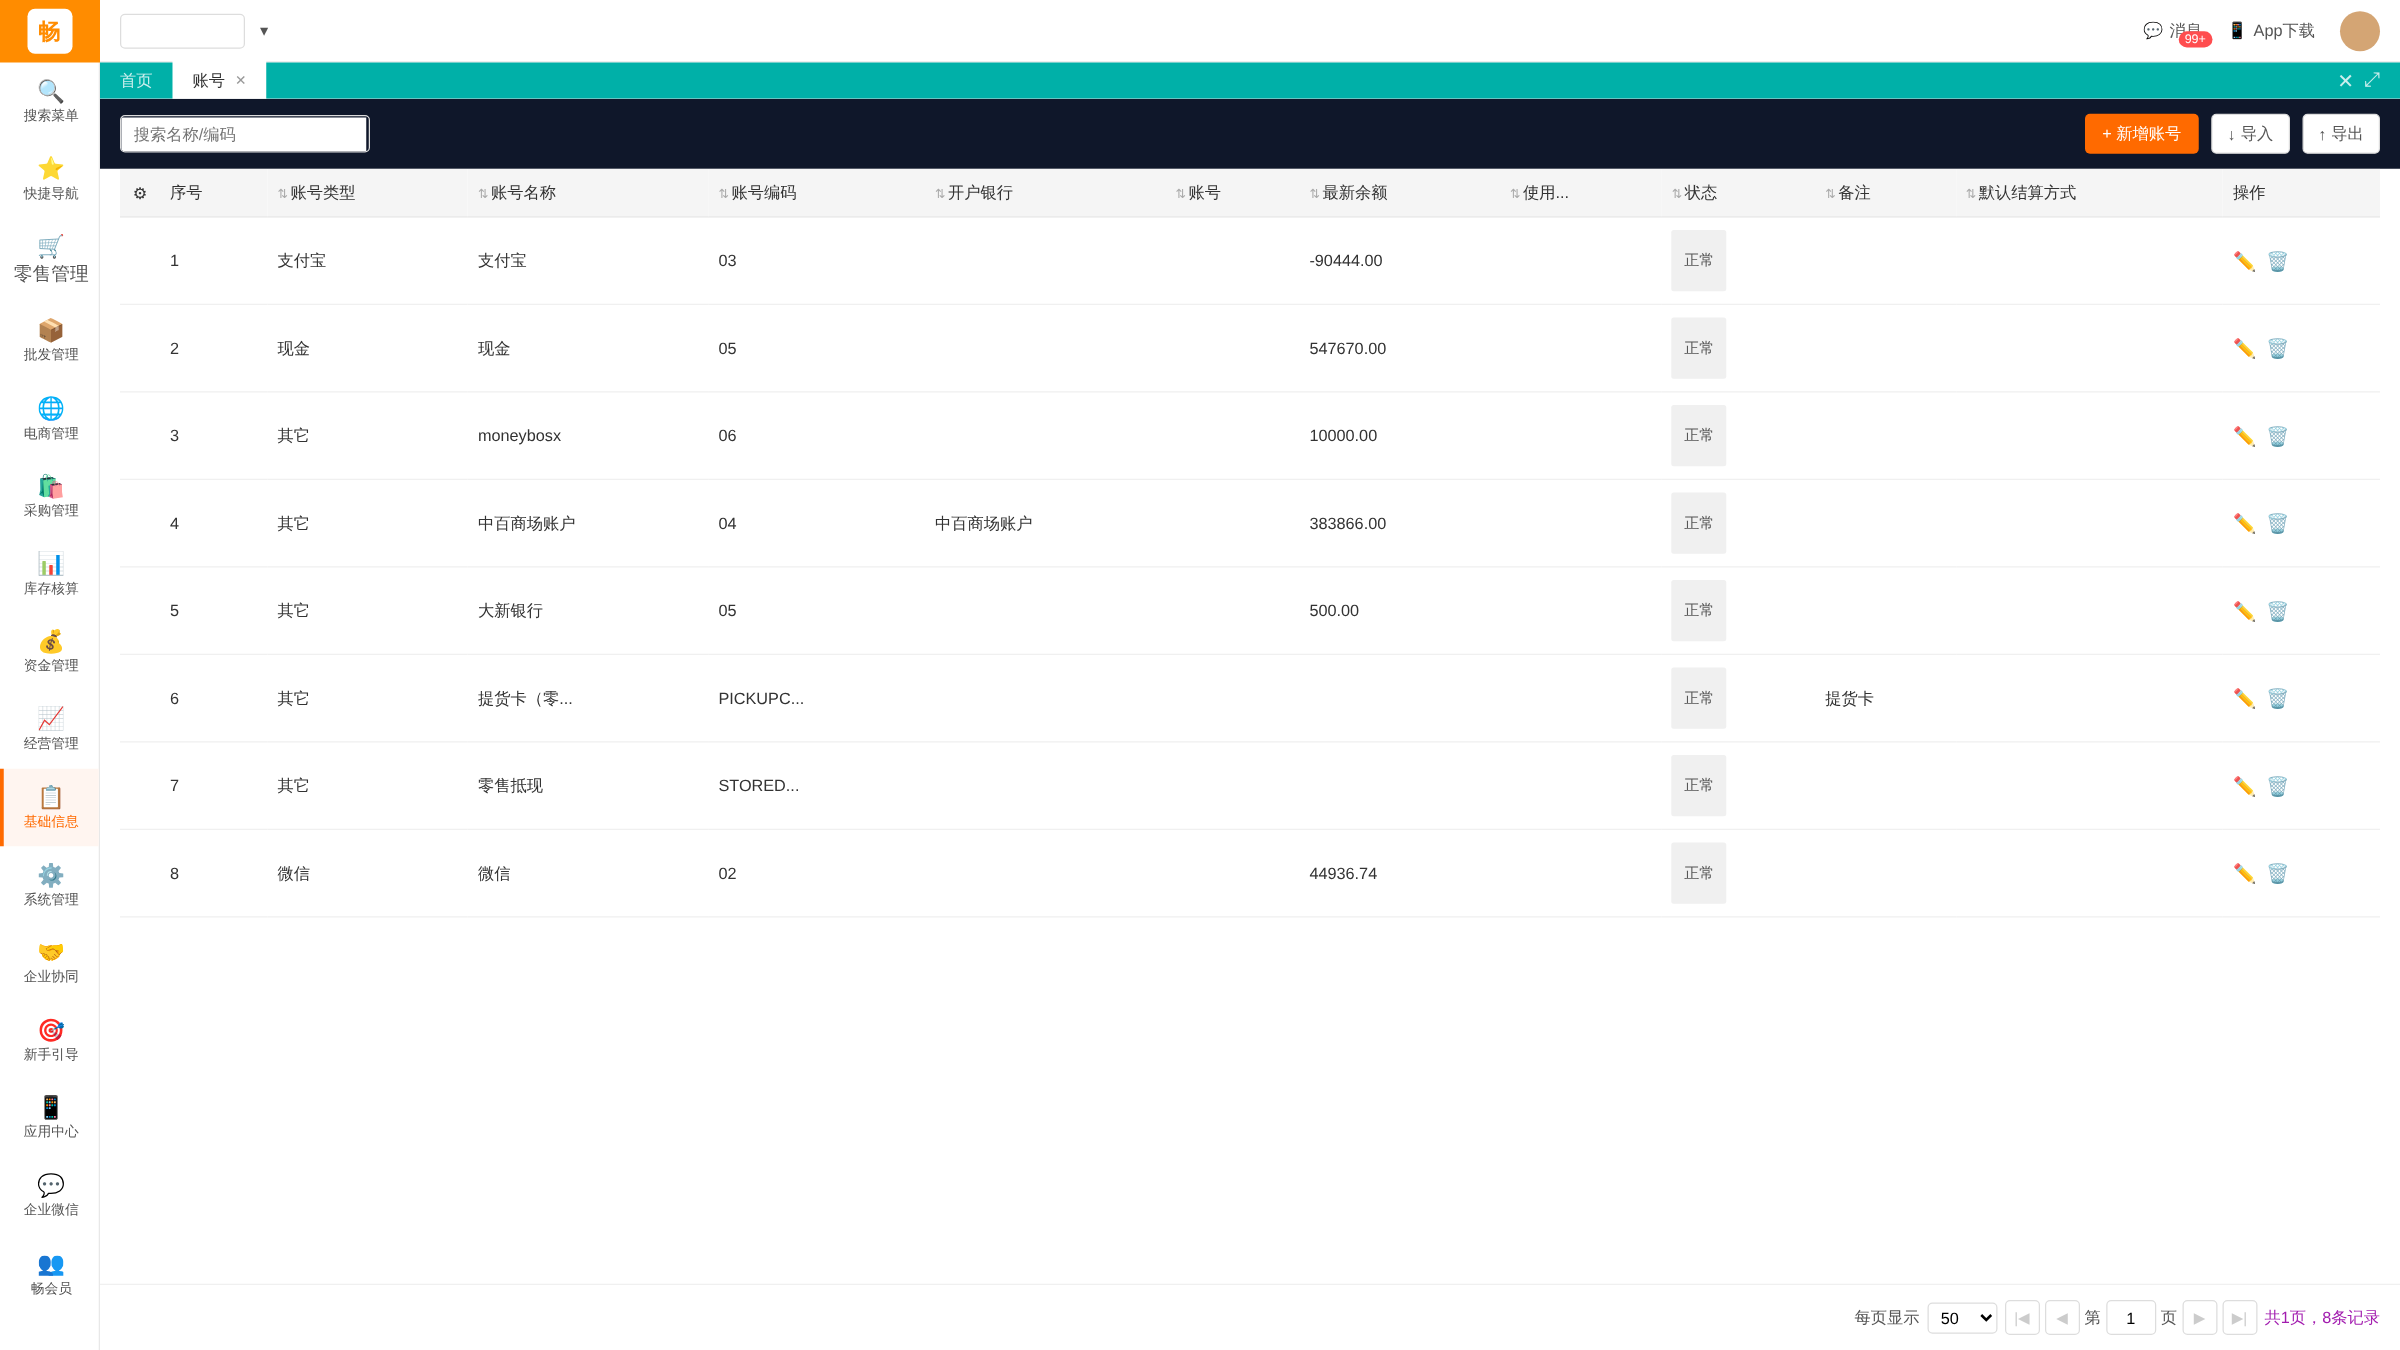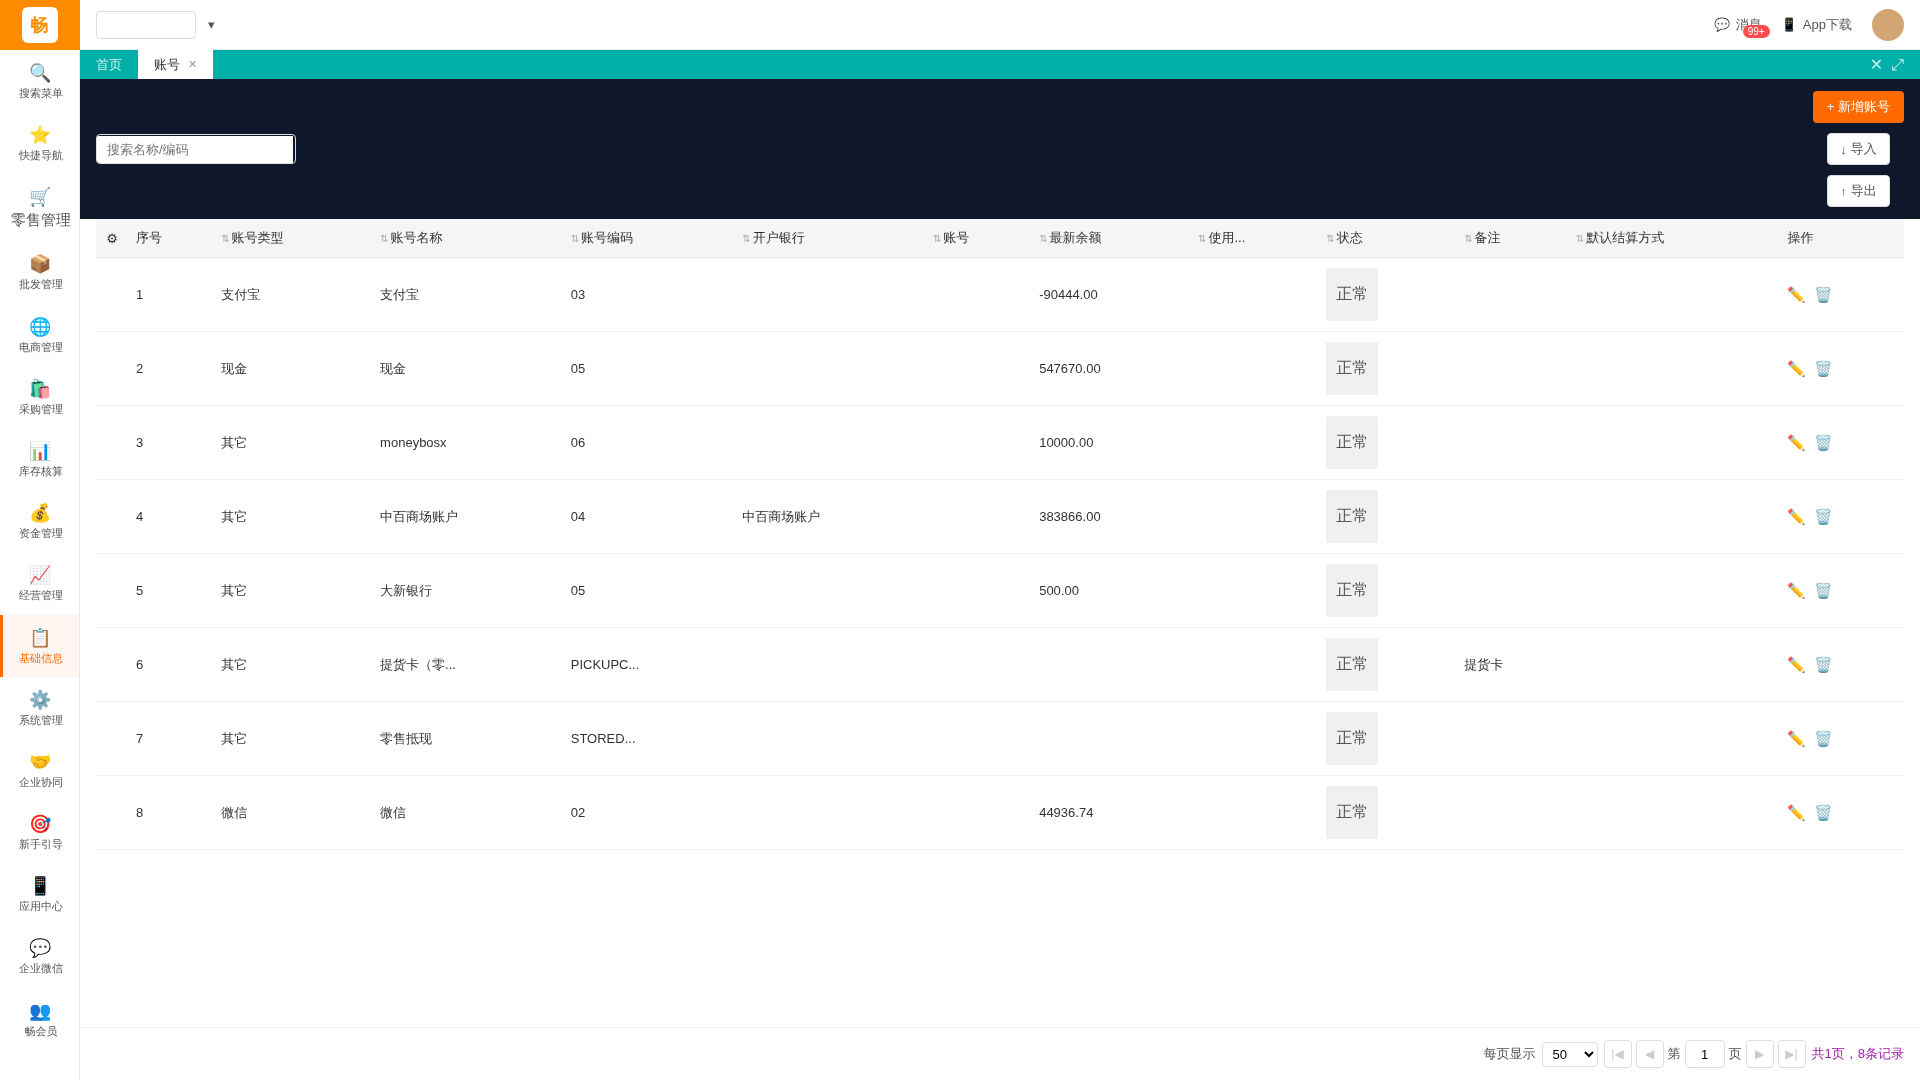--- a/index.html
+++ b/index.html
@@ -221,21 +221,20 @@
       border: none;
       padding: 6px 8px;
       cursor: pointer;
       color: #aaa;
       font-size: 14px;
     }
     .toolbar-right {
       display: flex;
       align-items: center;
       gap: 10px;
-      flex-direction: column;
     }
     .btn-primary {
       background: #ff6a00;
       color: #fff;
       border: none;
       border-radius: 4px;
       padding: 7px 14px;
       font-size: 13px;
       cursor: pointer;
       display: flex;
@@ -291,21 +290,21 @@
     }
     tbody td {
       padding: 10px 8px;
       color: #333;
       white-space: nowrap;
     }
     .status-badge {
       display: inline-block;
       padding: 16px 10px;
       border-radius: 2px;
-      font-size: 16px;
+      font-size: 12px;
       background: #f0f0f0;
       color: #555;
     }
     .status-normal { background: #f0f0f0; color: #555; }
     .action-icons {
       display: flex;
       gap: 8px;
       align-items: center;
     }
     .action-icon {

